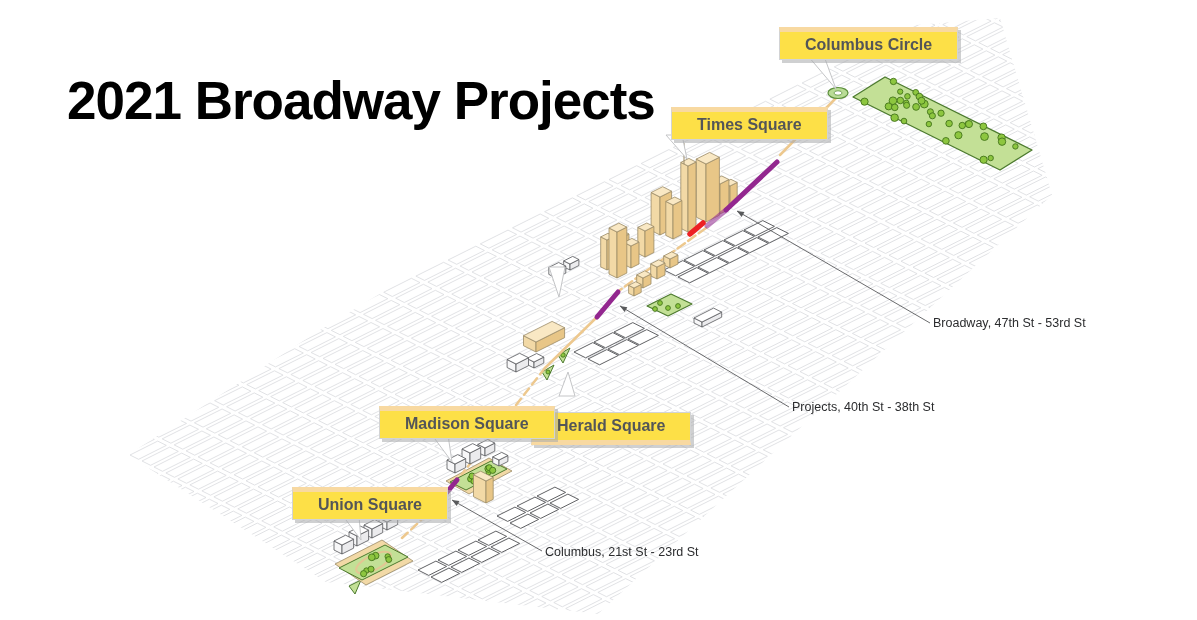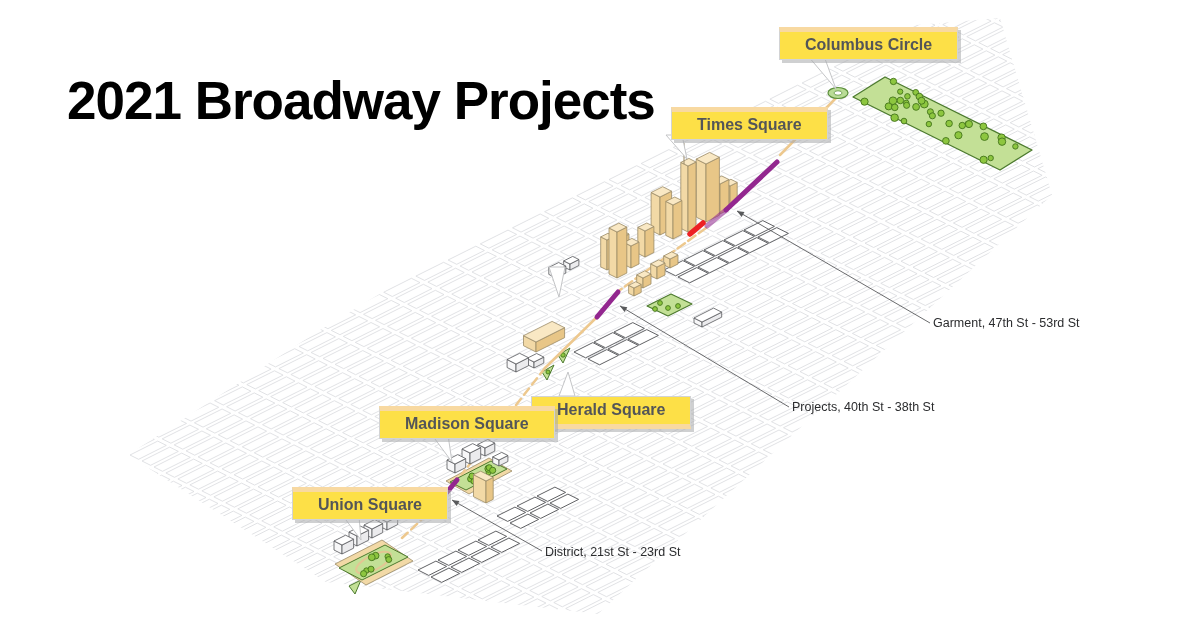--- a/index.html
+++ b/index.html
@@ -1404,20 +1404,20 @@
         <polygon points="559.0,396.0 575.0,396.0 568.0,372.0" fill="#ffffff" stroke="#c4c5c7" stroke-width="1" stroke-linejoin="round" opacity="1"></polygon>
         <polygon points="432.0,435.0 448.0,435.0 452.0,462.0" fill="#ffffff" stroke="#c4c5c7" stroke-width="1" stroke-linejoin="round" opacity="1"></polygon>
         <polygon points="343.0,516.0 359.0,516.0 361.0,540.0" fill="#ffffff" stroke="#c4c5c7" stroke-width="1" stroke-linejoin="round" opacity="1"></polygon>
       </g>
     </svg>
 
   <div class="title">2021 Broadway Projects</div>
 
   <div class="callout bar-top" style="left:779px;top:27px;">Columbus Circle</div>
   <div class="callout bar-top" style="left:627px;top:107px;margin-left:44px;">Times Square</div>
-  <div class="callout bar-bottom" style="left:516px;top:396px;margin-left:15px;">Herald Square</div>
+  <div class="callout bar-bottom" style="left:516px;top:412px;margin-left:15px;">Herald Square</div>
   <div class="callout bar-top" style="left:379px;top:406px;">Madison Square</div>
   <div class="callout bar-top" style="left:292px;top:487px;">Union Square</div>
 
-  <div class="annot" style="left:933px;top:316px;">Garment, 47th St - 53rd St</div>
+  <div class="annot" style="left:933px;top:316px;">Broadway, 47th St - 53rd St</div>
   <div class="annot" style="left:792px;top:400px;">Projects, 40th St - 38th St</div>
-  <div class="annot" style="left:545px;top:545px;">District, 21st St - 23rd St</div>
+  <div class="annot" style="left:545px;top:545px;">Columbus, 21st St - 23rd St</div>
 </div>
 
 </body></html>

